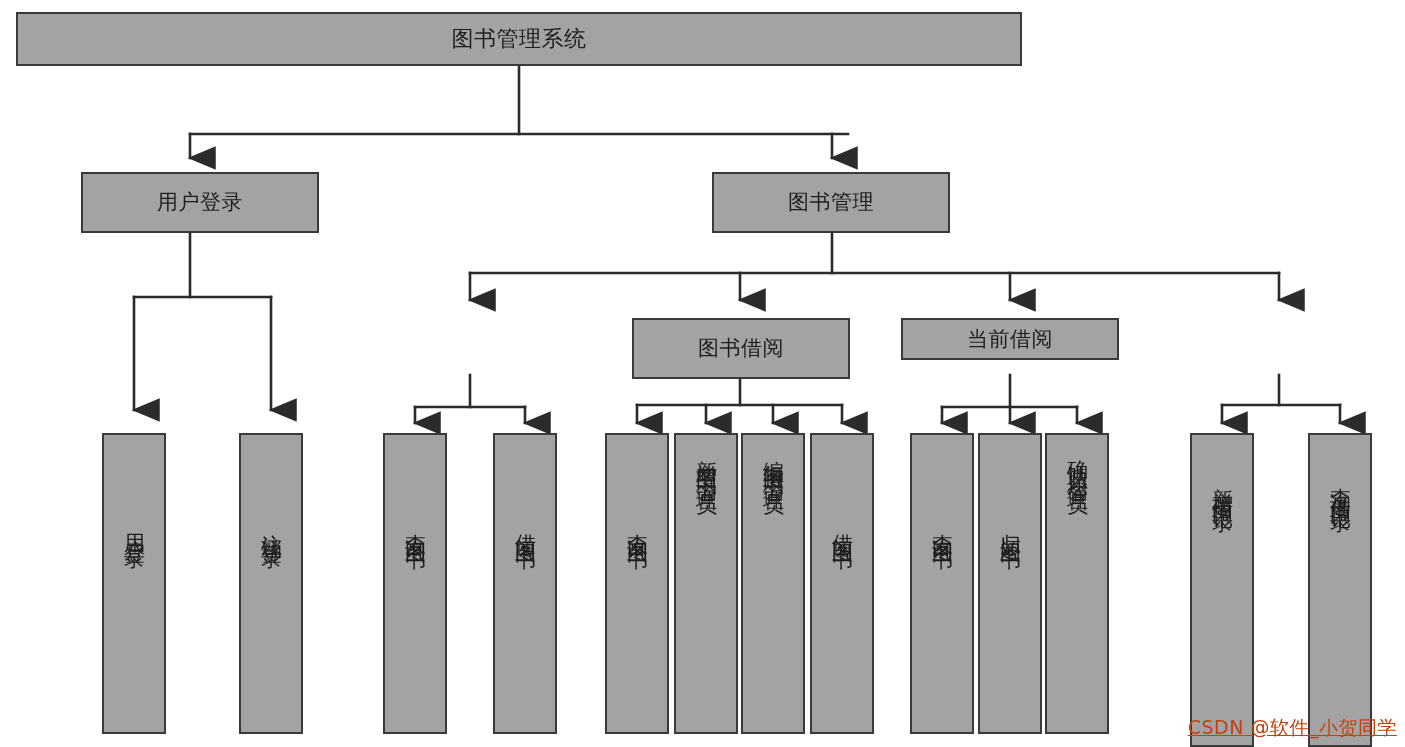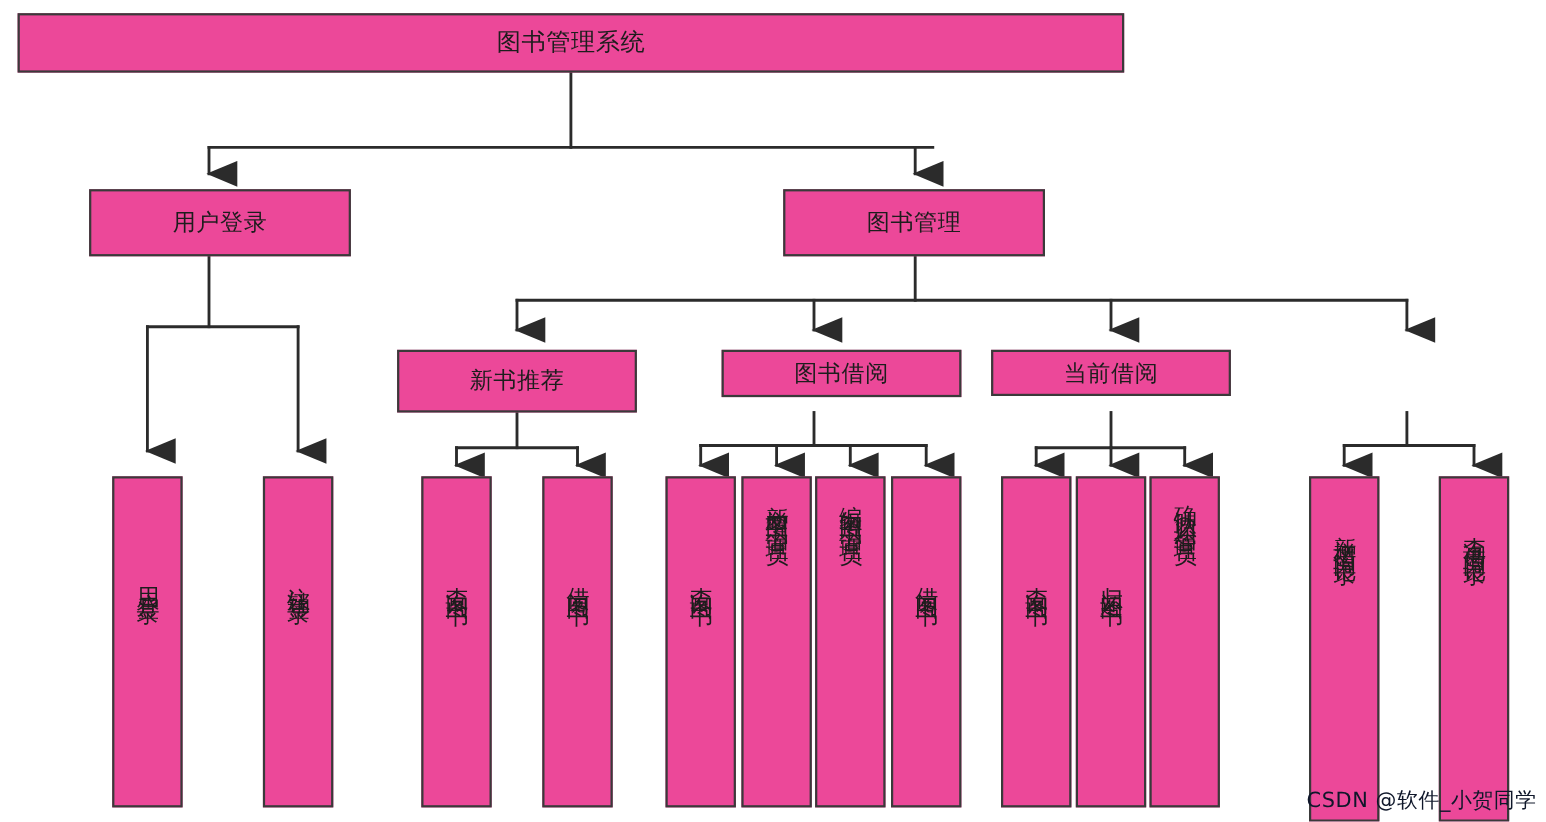--- a/index.html
+++ b/index.html
@@ -17,21 +17,21 @@
   }
   #edges{
     position:absolute;
     left:0;top:0;
     width:1405px;height:747px;
     pointer-events:none;
   }
   .node{
     position:absolute;
     box-sizing:border-box;
-    background:#ec4899;
+    background:#a3a3a3;
     border:2px solid #3a3a3a;
     display:flex;
     align-items:center;
     justify-content:center;
     z-index:2;
   }
   .node .lbl{
     font-size:21px;
     line-height:1.15;
     letter-spacing:0.5px;
@@ -57,25 +57,26 @@
     letter-spacing:5px;
     white-space:nowrap;
     color:#1d1d1d;
   }
 
   #watermark{
     position:absolute;
     right:8px;
     bottom:6px;
     font-size:19px;
-    color:#0f172a;
+    color:#c2410c;
     z-index:5;
     white-space:nowrap;
     letter-spacing:0.5px;
     pointer-events:none;
+    text-decoration:underline;
   }
 </style>
 </head>
 <body>
 
 <div id="canvas">
 
   <svg id="edges" viewBox="0 0 1405 747" xmlns="http://www.w3.org/2000/svg">
     <defs>
       <marker id="arrow" viewBox="0 0 10 12" refX="5" refY="11" markerWidth="9" markerHeight="11" orient="auto-start-reverse">
@@ -132,25 +133,22 @@
   </div>
 
   <div class="node h-mid" style="left:81px; top:172px; width:238px; height:61px;">
     <span class="lbl">用户登录</span>
   </div>
 
   <div class="node h-mid" style="left:712px; top:172px; width:238px; height:61px;">
     <span class="lbl">图书管理</span>
   </div>
 
-  <div class="node h-mid" style="left:361px; top:318px; width:218px; height:57px;">
-    <span class="lbl">新书推荐</span>
-  </div>
-
-  <div class="node h-mid" style="left:632px; top:318px; width:218px; height:43px;margin-left:24px;">
+
+  <div class="node h-mid" style="left:632px; top:318px; width:218px; height:61px;">
     <span class="lbl">图书借阅</span>
   </div>
 
   <div class="node h-mid" style="left:901px; top:318px; width:218px; height:42px;">
     <span class="lbl">当前借阅</span>
   </div>
 
 
   <div class="node leaf" style="left:102px; top:433px; width:64px; height:301px; padding-top:82px;">
     <span class="lbl">用户登录</span>

